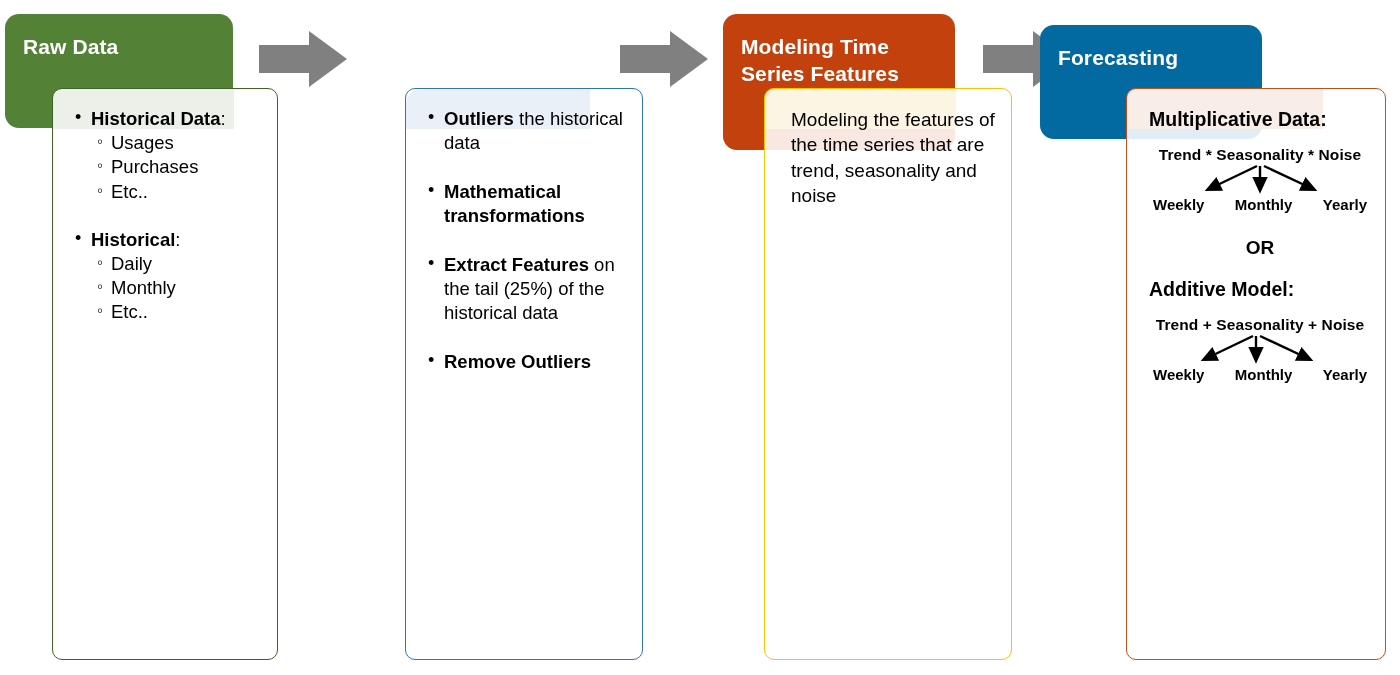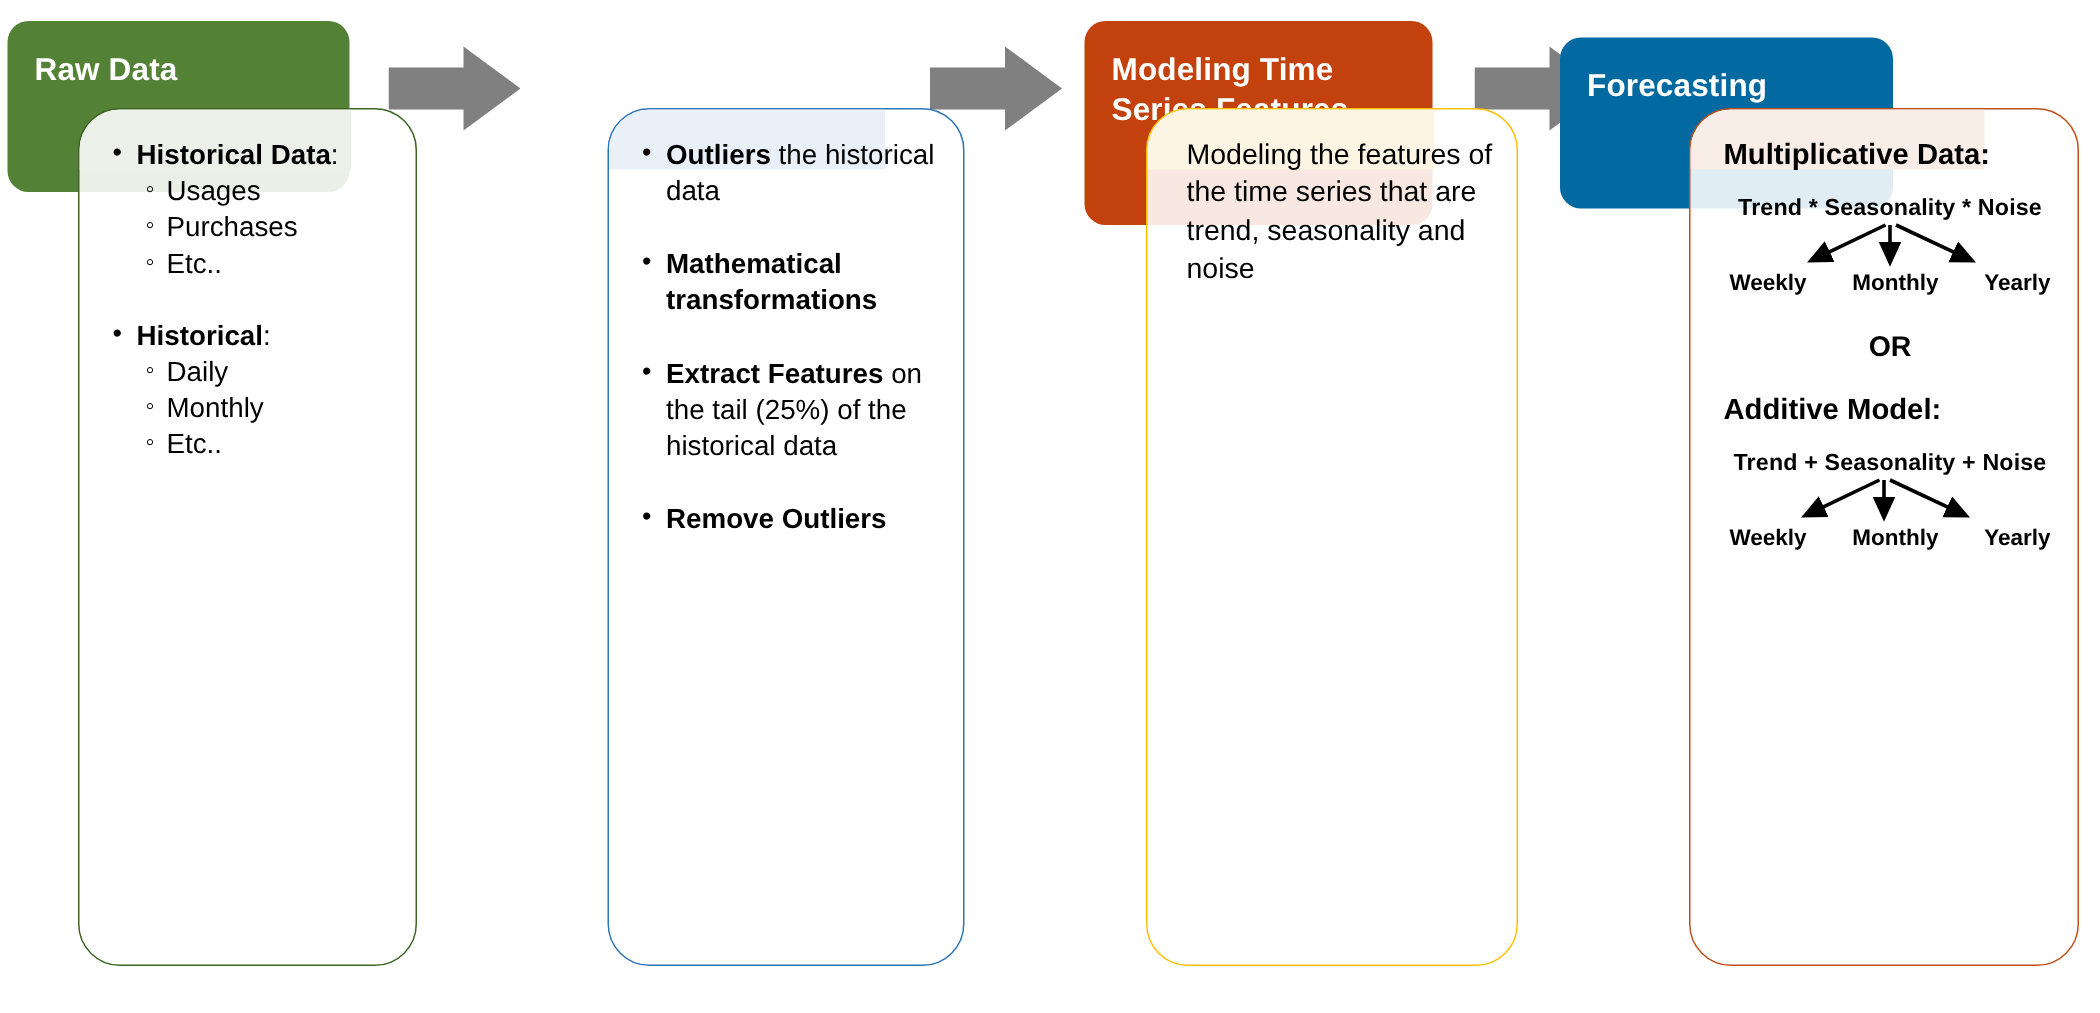--- a/index.html
+++ b/index.html
@@ -38,23 +38,23 @@
   }
 
   #header-0 { left: 5px;    top: 14px; width: 228px; height: 114px; background: #538135; }
   #header-1 { left: 365px;  top: 14px; width: 224px; height: 114px; background: #5B9BD5; }
   #header-2 { left: 723px;  top: 14px; width: 232px; height: 136px; background: #c2410c; }
   #header-3 { left: 1040px; top: 14px; width: 222px; height: 114px; background: #0369a1; margin-top: 11px; }
 
   
   .phase-card {
     position: absolute;
-    top: 72px;
+    top: 88px;
     background: rgba(255,255,255,0.88);
-    border-radius: 28px;
+    border-radius: 10px;
     border: 1.4px solid #538135;
     box-sizing: border-box;
     z-index: 2;
     overflow: hidden;
   }
   .phase-card .card-body {
     position: relative;
     padding: 18px 14px 10px 22px;
     z-index: 3;
   }

